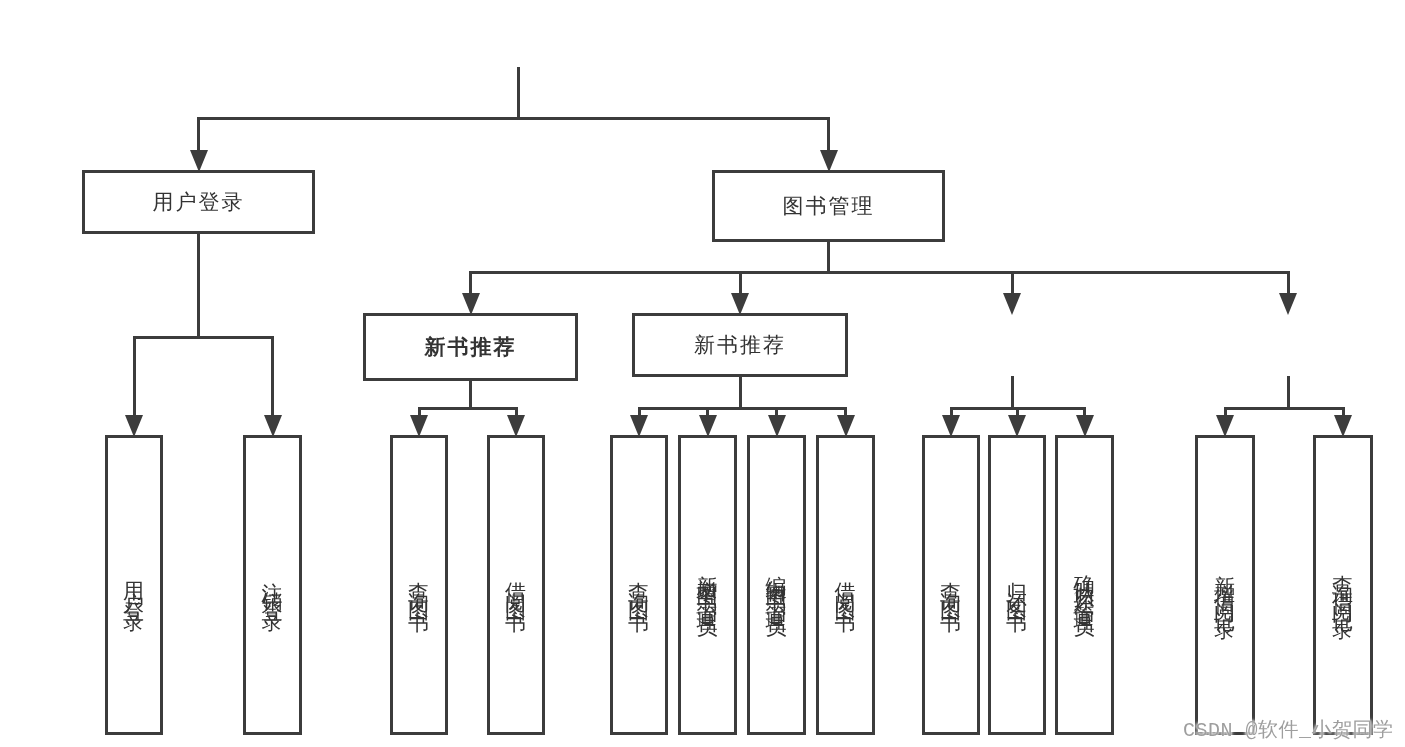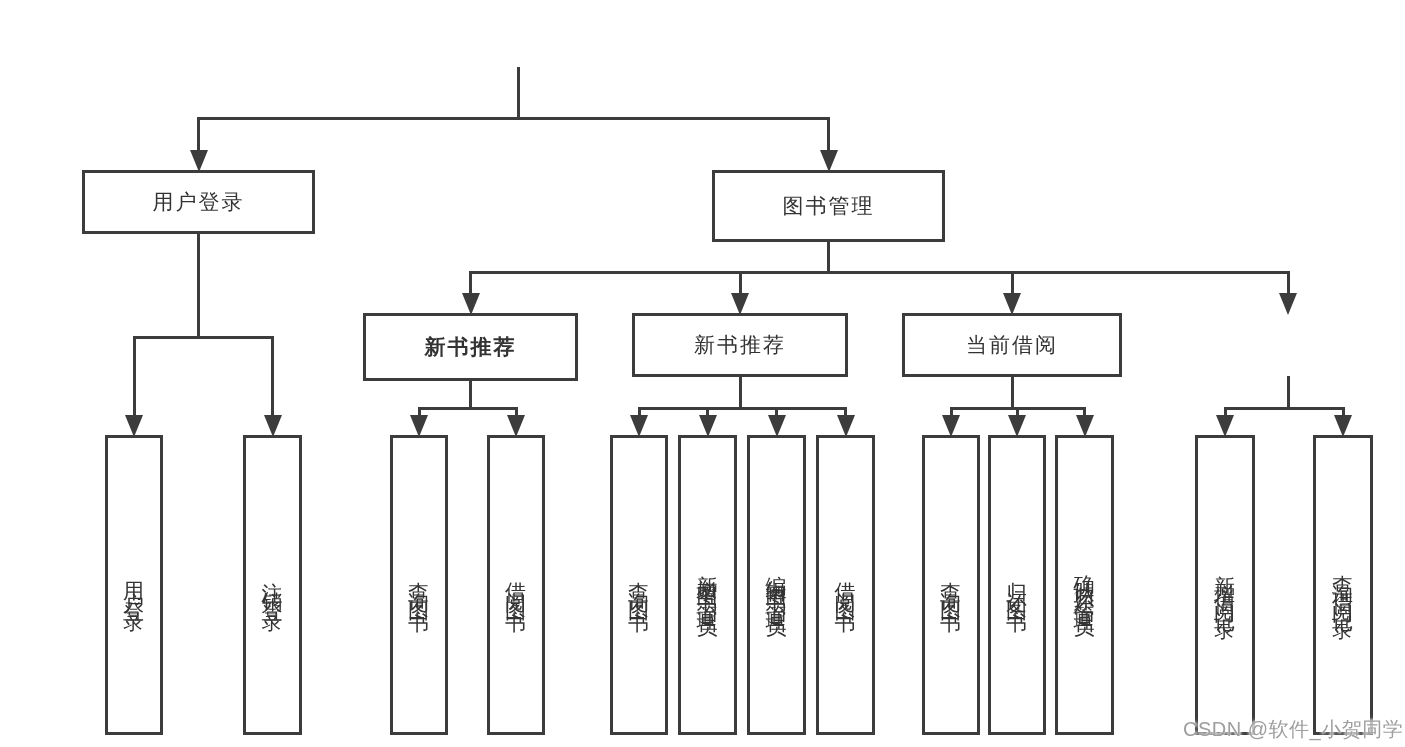--- a/index.html
+++ b/index.html
@@ -43,20 +43,21 @@
   }
   .watermark {
     position: absolute;
     left: 1183px;
     top: 716px;
     font-size: 20px;
     letter-spacing: 0.5px;
     color: var(--wm, #9e9e9e);
     white-space: nowrap;
     text-shadow: 0 0 3px #ffffff, 0 0 3px #ffffff, 0 0 5px #ffffff;
+    font-family: Liberation Mono, monospace;
   }
 </style>
 </head>
 <body>
 
 <div class="stage">
   <div class="layer" id="layer-connectors">
       <div class="line" style="left: 516.5px; top: 67px; width: 3px; height: 53px;"></div>
       <div class="line" style="left: 197px; top: 117px; width: 633px; height: 3px;"></div>
       <div class="line" style="left: 197px; top: 117px; width: 3px; height: 37px;"></div>
@@ -108,21 +109,20 @@
       <div class="line" style="left: 1223.5px; top: 407px; width: 3px; height: 12px;"></div>
       <div class="arrow" style="left: 1216px; top: 415px;"></div>
       <div class="line" style="left: 1341.5px; top: 407px; width: 3px; height: 12px;"></div>
       <div class="arrow" style="left: 1334px; top: 415px;"></div>
     </div>
   <div class="layer" id="layer-nodes">
       <div class="node h-node" style="left: 82px; top: 170px; width: 233px; height: 64px;">用户登录</div>
       <div class="node h-node" style="left: 712px; top: 170px; width: 233px; height: 72px;">图书管理</div>
       <div class="node h-node" style="left: 363px; top: 313px; width: 215px; height: 68px; font-weight: bold;">新书推荐</div>
       <div class="node h-node" style="left: 632px; top: 313px; width: 216px; height: 64px;">新书推荐</div>
-      <div class="node h-node" style="left: 902px; top: 313px; width: 220px; height: 64px;">当前借阅</div>
       <div class="node v-node" style="left: 105px; top: 435px; width: 58px; height: 300px; letter-spacing: 10px;">用户登录</div>
       <div class="node v-node" style="left: 243px; top: 435px; width: 59px; height: 300px; letter-spacing: 10px;">注销登录</div>
       <div class="node v-node" style="left: 390px; top: 435px; width: 58px; height: 300px; letter-spacing: 10px;">查询图书</div>
       <div class="node v-node" style="left: 487px; top: 435px; width: 58px; height: 300px; letter-spacing: 10px;">借阅图书</div>
       <div class="node v-node" style="left: 610px; top: 435px; width: 58px; height: 300px; letter-spacing: 10px;">查询图书</div>
       <div class="node v-node" style="left: 678px; top: 435px; width: 59px; height: 300px; letter-spacing: 6px;">新增图书（管理员）</div>
       <div class="node v-node" style="left: 747px; top: 435px; width: 59px; height: 300px; letter-spacing: 6px;">编辑图书（管理员）</div>
       <div class="node v-node" style="left: 816px; top: 435px; width: 59px; height: 300px; letter-spacing: 10px;">借阅图书</div>
       <div class="node v-node" style="left: 922px; top: 435px; width: 58px; height: 300px; letter-spacing: 10px;">查询图书</div>
       <div class="node v-node" style="left: 988px; top: 435px; width: 58px; height: 300px; letter-spacing: 10px;">归还图书</div>

